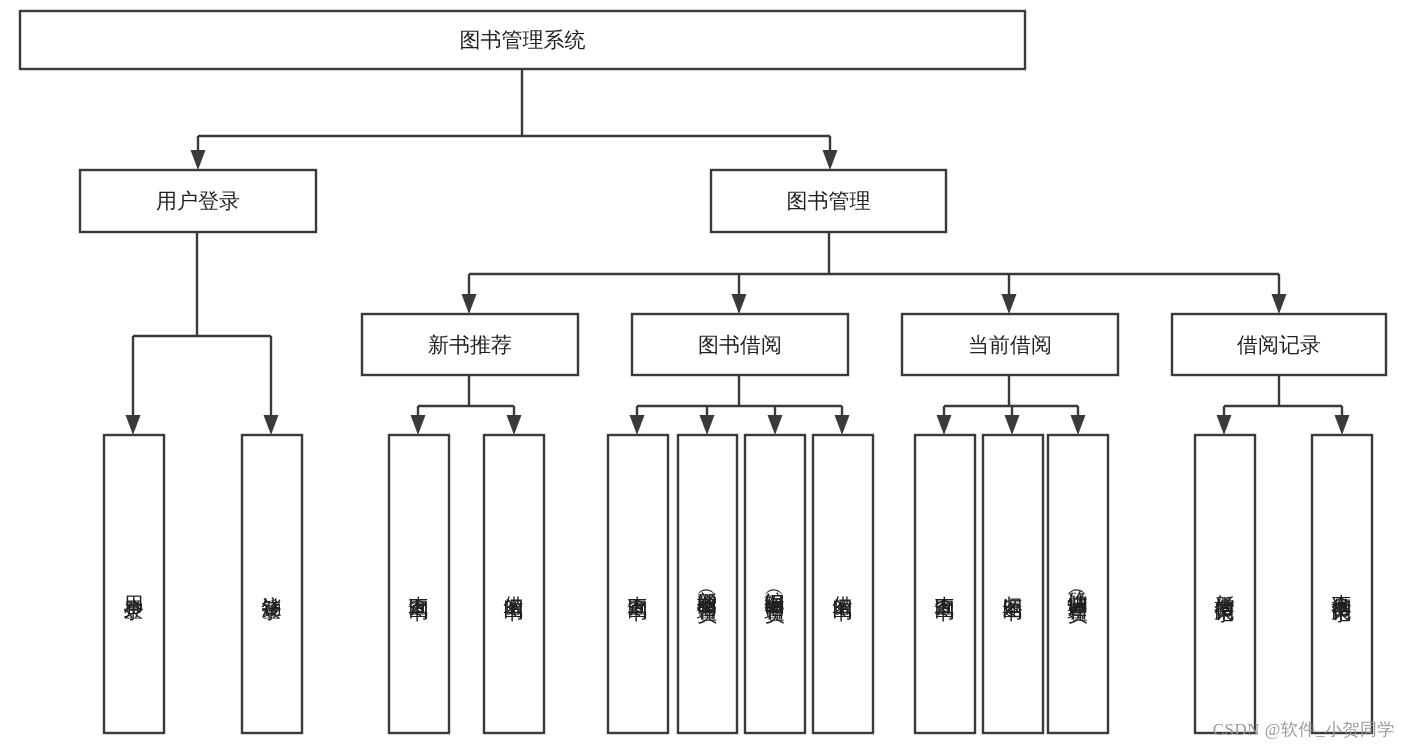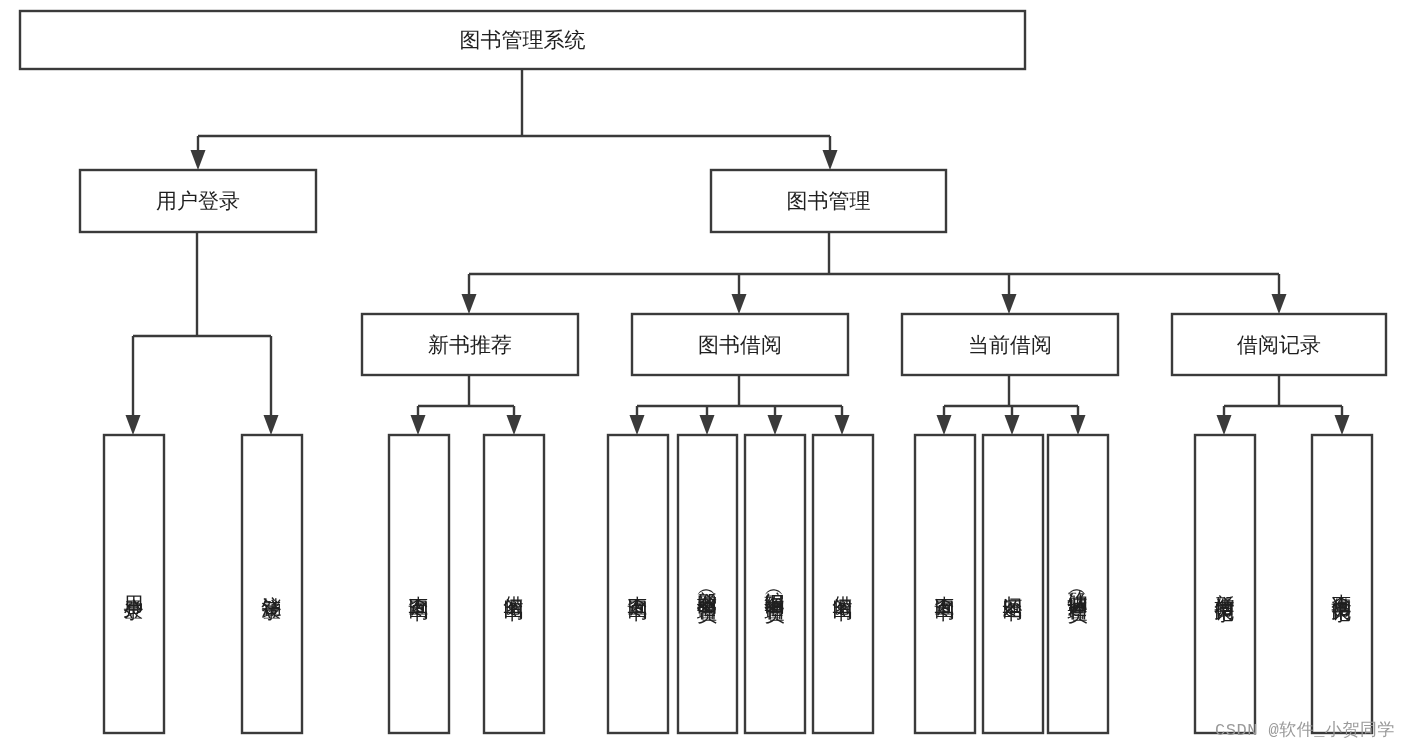--- a/index.html
+++ b/index.html
@@ -66,21 +66,21 @@
     font-size: 20px;
     line-height: 1.0;
     letter-spacing: 2px;
     color: #1f1f1f;
     white-space: nowrap;
   }
   .watermark {
     position: absolute;
     right: 10px;
     bottom: 6px;
-    font-family: Liberation Mono, monospace;
+    font-family: Liberation Serif, serif;
     font-size: 17px;
     color: #9a9a9a;
     letter-spacing: 0.5px;
     white-space: nowrap;
   }
 </style>
 </head>
 <body>
 
 <div id="diagram-root">

